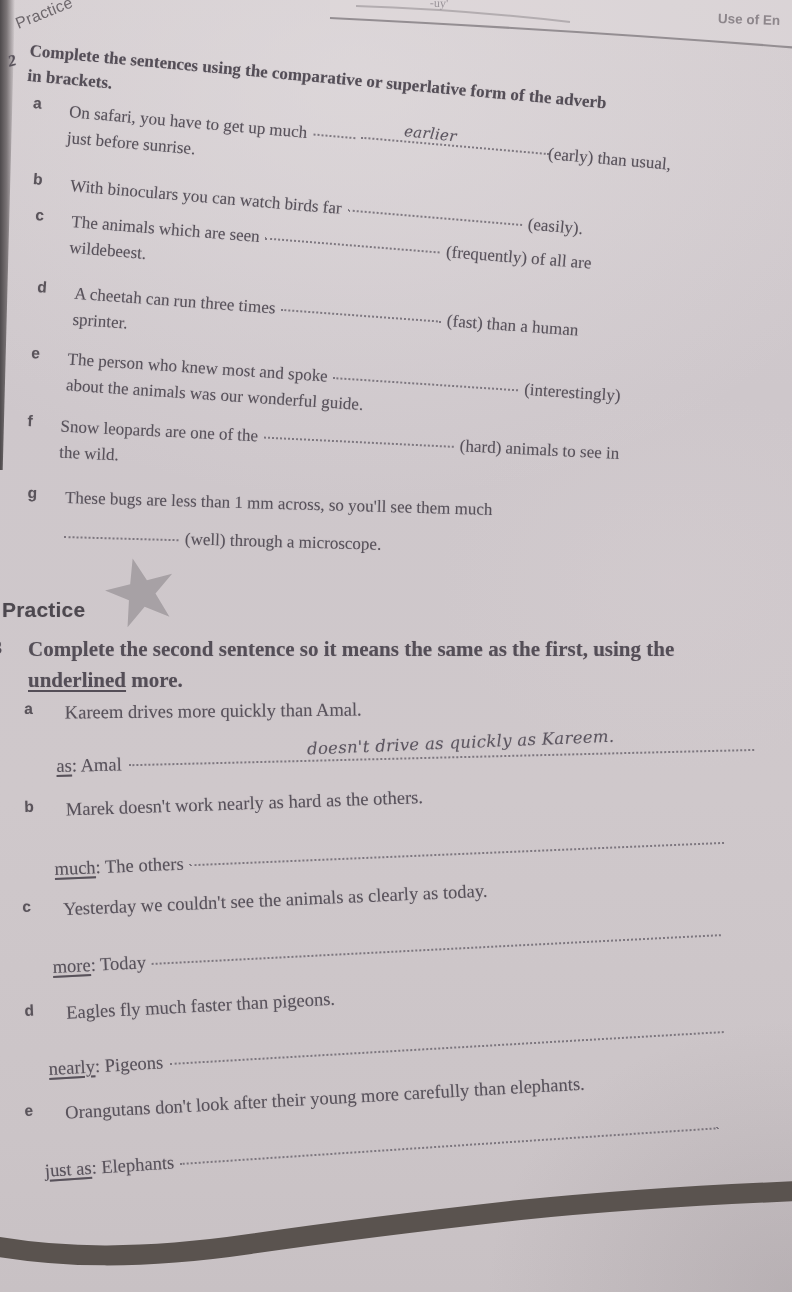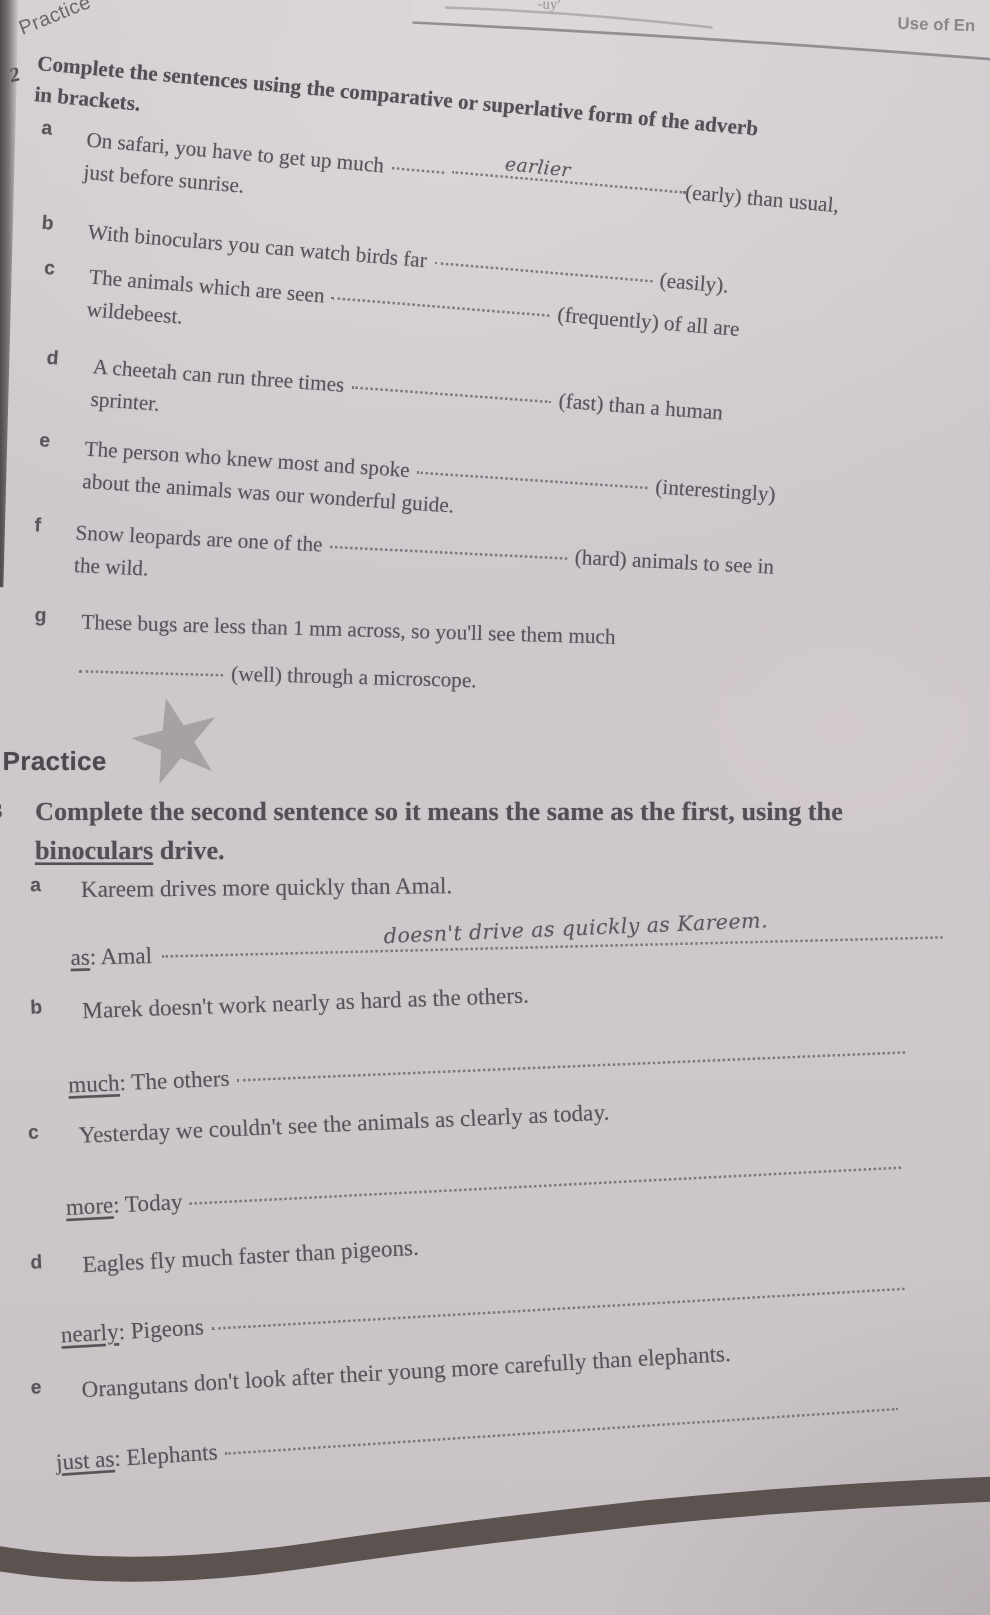--- a/index.html
+++ b/index.html
@@ -142,21 +142,21 @@
 
   <svg class="abs" style="left:104px;top:556px;transform:rotate(-14deg);" width="74" height="72" viewBox="0 0 100 100">
     <polygon points="50,2 62,36 98,36 69,57 80,93 50,71 20,93 31,57 2,36 38,36" fill="#a7a1a5"></polygon>
   </svg>
   <div class="abs challenge" style="left:2px;top:598px;">Practice</div>
 
   <div class="abs serif bold" style="left:-7px;top:638px;font-size:18px;">3</div>
 
   <div class="abs instr" style="left:28px;top:634px;width:700px;font-size:21px;line-height:31px;">
     <div>Complete the second sentence so it means the same as the first, using the</div>
-    <div><span class="u">binoculars</span><span> drive.</span></div>
+    <div><span class="u">underlined</span><span> more.</span></div>
   </div>
 
   <div class="abs row" style="left:24px;top:700px;transform:rotate(-0.6deg);">
     <span class="ltr">a</span>
     <span class="gap32"></span>
     <div class="s3body serif">Kareem drives more quickly than Amal.</div>
   </div>
   <div class="abs s3body serif" style="left:56px;top:750px;transform:rotate(-1.4deg);transform-origin:left top;">
     <span class="u">as</span><span>: Amal</span><span class="handwrap" style="width:625px;height:22px;margin-left:8px;"><span class="leaderline"></span><span class="hand abs" style="left:178px;top:-10px;font-size:16.5px;transform:rotate(-1deg);">doesn't drive as quickly as Kareem.</span></span>
   </div>

